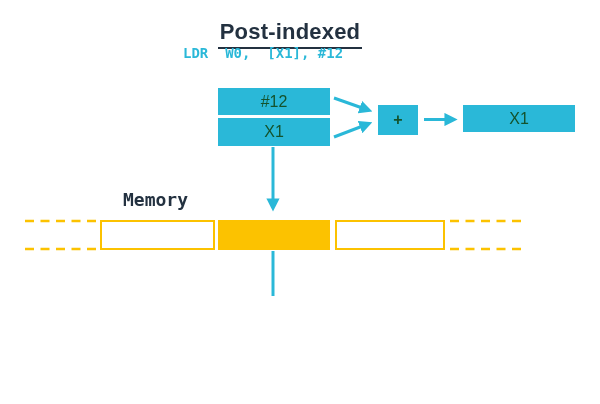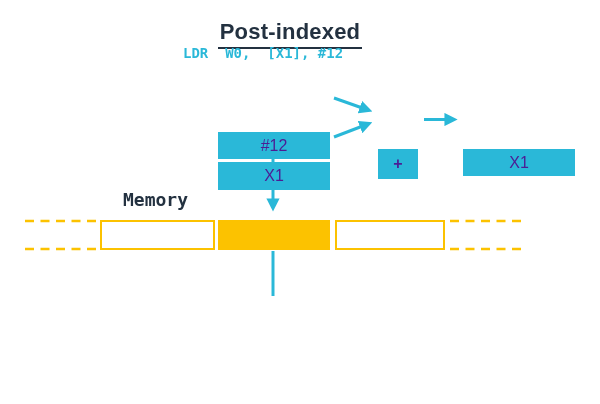--- a/index.html
+++ b/index.html
@@ -19,23 +19,23 @@
     font-size:22px;font-weight:600;color:var(--dark);
     padding-bottom:2px;border-bottom:2.5px solid var(--dark);
     letter-spacing:0.2px;
   }
   .code{
     left:183px;top:45px;
     font-family:"DejaVu Sans Mono",monospace;font-weight:bold;font-size:14px;
     color:var(--cyan);white-space:pre;
   }
   .cbox{
-    background:var(--cyan);color:#4c1d95;
+    background:var(--cyan);color:#14532d;
     display:flex;align-items:center;justify-content:center;
-    font-size:16px;line-height:1;margin-top:44px;
+    font-size:16px;line-height:1;
   }
   .box-offset{left:218px;top:88px;width:112px;height:27px;}
   .box-base{left:218px;top:118px;width:112px;height:28px;}
   .box-plus{left:378px;top:105px;width:40px;height:30px;font-size:16px;font-weight:bold;}
   .box-result{left:463px;top:105px;width:112px;height:27px;}
   .box-dest{left:218px;top:350px;width:112px;height:28px;}
   .mem-label{
     left:123px;top:189px;
     font-family:"DejaVu Sans Mono",monospace;font-weight:bold;font-size:18px;
     color:var(--dark);

